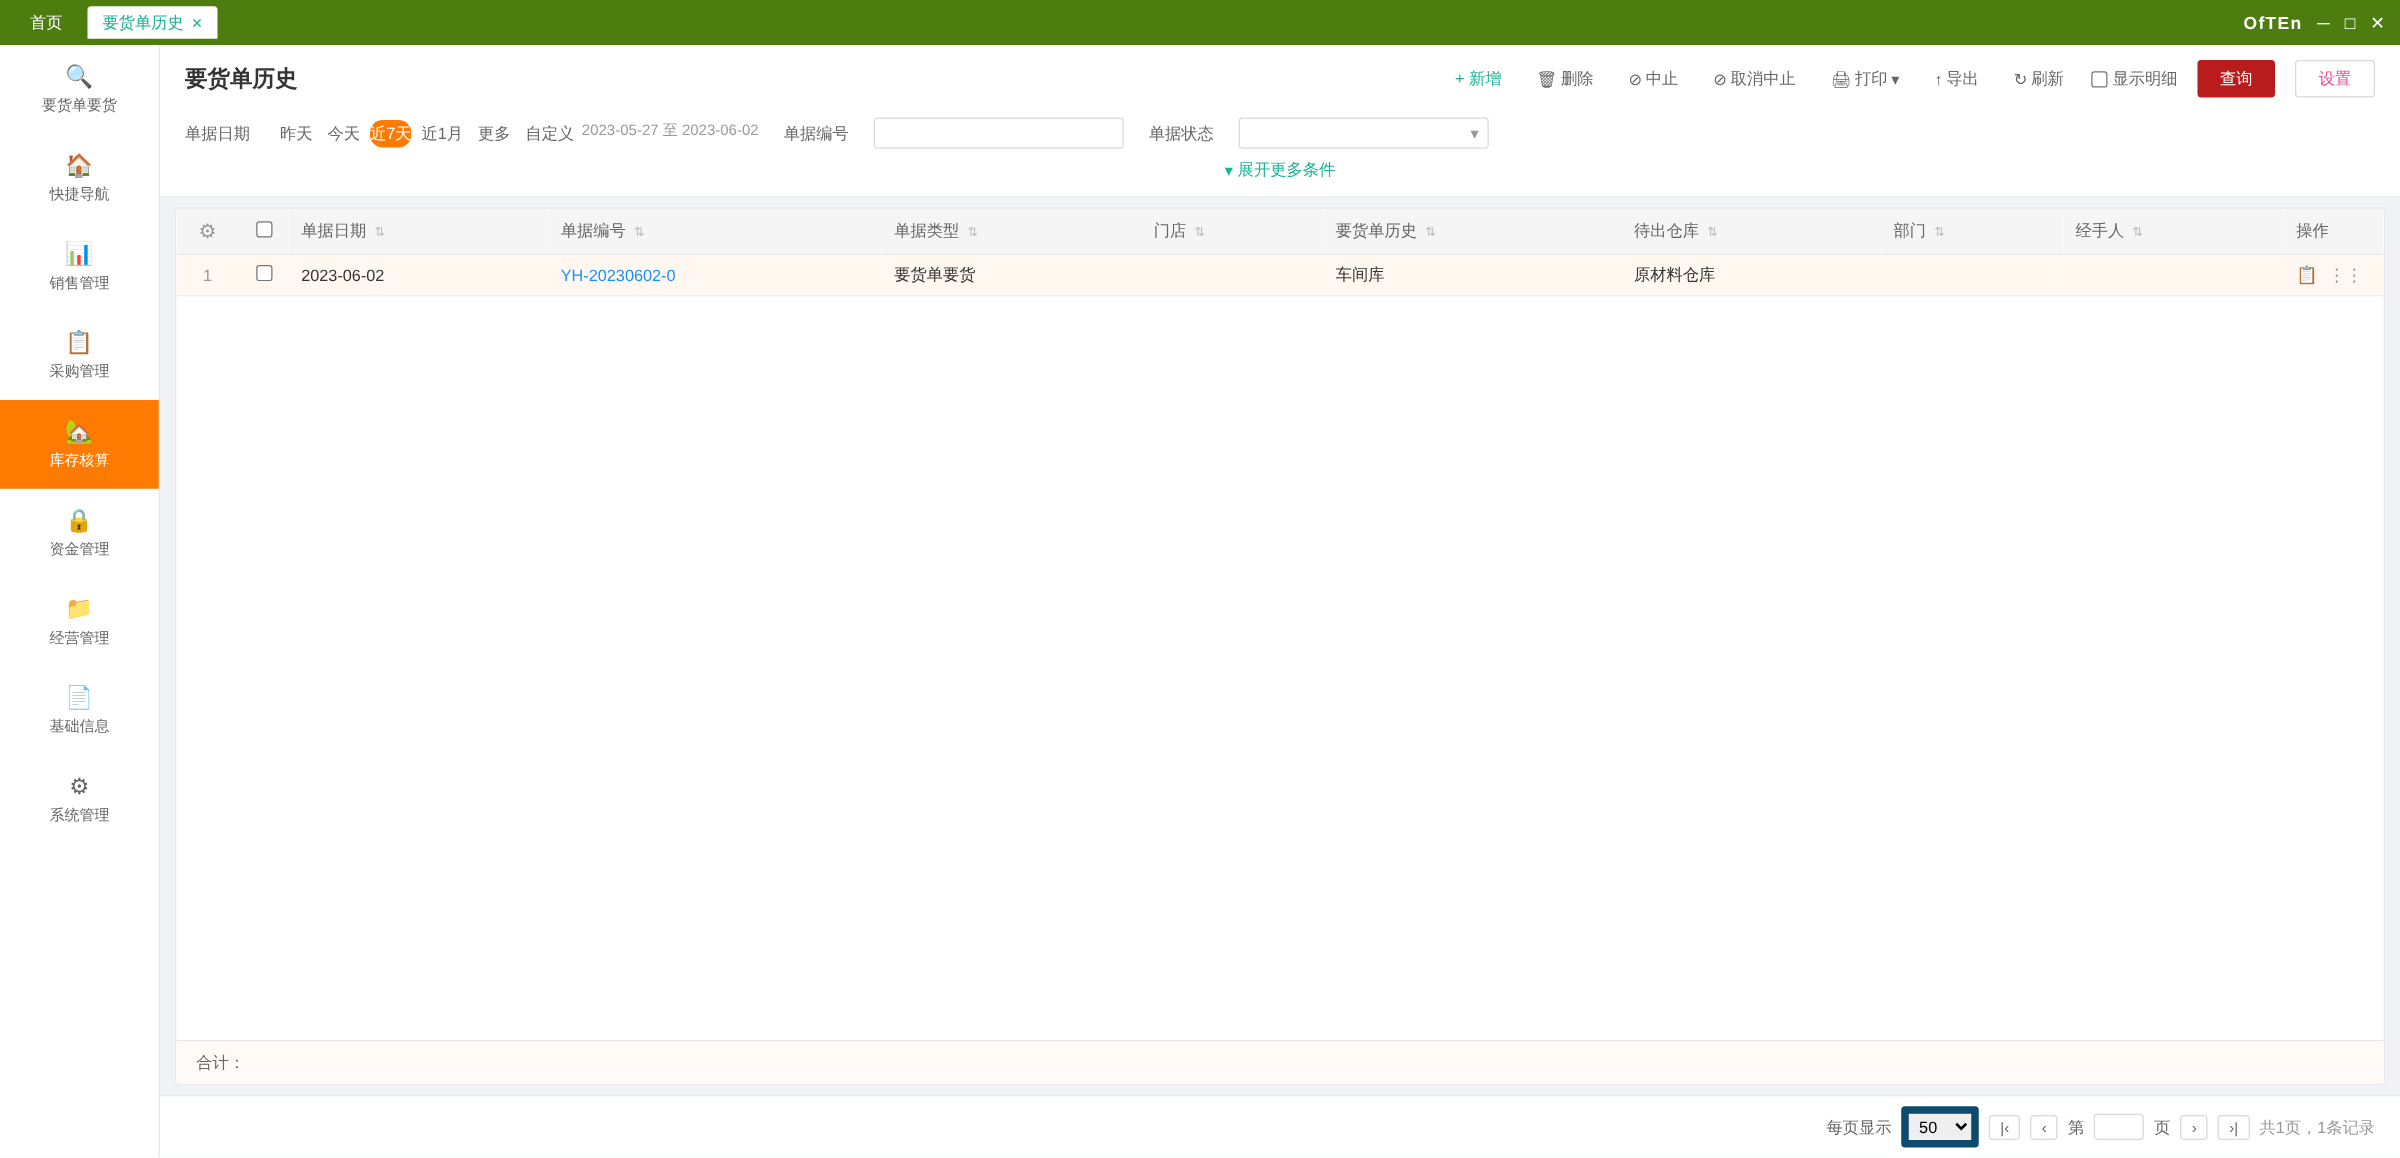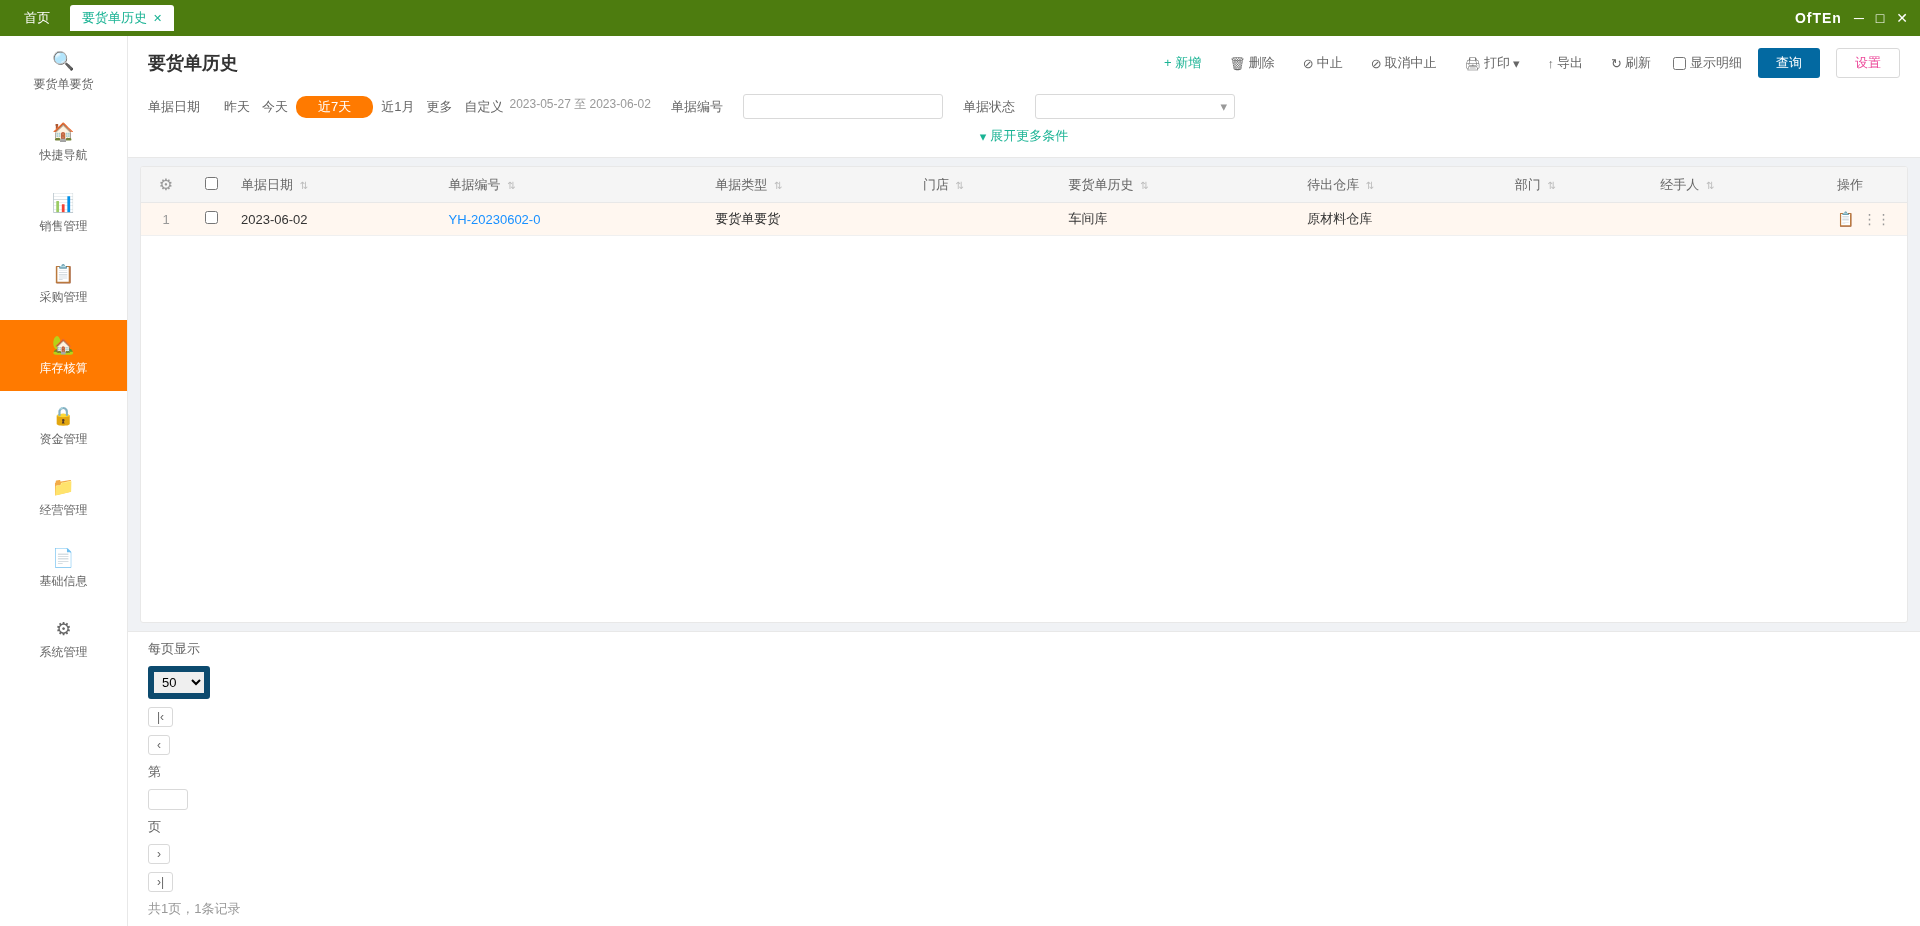--- a/index.html
+++ b/index.html
@@ -28,32 +28,32 @@
     .content { flex: 1; display: flex; flex-direction: column; overflow: hidden; background: #f0f2f5; }
 
     
     .page-header { background: #fff; padding: 12px 20px 0 20px; border-bottom: 1px solid #e8e8e8; }
     .page-title-row { display: flex; align-items: center; justify-content: space-between; padding-bottom: 8px; }
     .page-title { font-size: 18px; font-weight: bold; color: #333; }
     .header-actions { display: flex; align-items: center; gap: 16px; }
     .action-btn { display: flex; align-items: center; gap: 3px; color: #666; font-size: 13px; cursor: pointer; padding: 4px 6px; }
     .action-btn.new { color: #1ab394; }
     .action-btn.delete { color: #666; }
-    .action-btn-primary { background: #0369a1; color: #fff; border: none; border-radius: 3px; padding: 6px 18px; font-size: 13px; cursor: pointer; }
+    .action-btn-primary { background: #b91c1c; color: #fff; border: none; border-radius: 3px; padding: 6px 18px; font-size: 13px; cursor: pointer; }
     .action-btn-secondary { background: #fff; color: #ec4899; border: 1px solid #d9d9d9; border-radius: 3px; padding: 5px 18px; font-size: 13px; cursor: pointer; }
     .display-detail { display: flex; align-items: center; gap: 4px; color: #666; font-size: 13px; cursor: pointer; }
     .display-detail input[type=checkbox] { cursor: pointer; }
 
     
     .filter-bar { padding: 12px 20px; background: #fff; border-bottom: 1px solid #e8e8e8; }
     .filter-row { display: flex; align-items: center; gap: 20px; flex-wrap: wrap; }
     .filter-label { color: #666; font-size: 13px; white-space: nowrap; }
     .date-shortcuts { display: flex; align-items: center; gap: 4px; }
     .date-btn { color: #666; font-size: 13px; cursor: pointer; padding: 2px 4px; }
-    .date-btn.active { background: #ff7a00; color: #fff; border-radius: 10px; padding: 2px 22px; }
+    .date-btn.active { background: #ff7a00; color: #fff; border-radius: 10px; padding: 2px 0; }
     .filter-input { border: 1px solid #d9d9d9; border-radius: 3px; padding: 4px 8px; font-size: 13px; width: 200px; outline: none; }
     .filter-select-wrapper { position: relative; display: flex; align-items: center; }
     .filter-select { border: 1px solid #d9d9d9; border-radius: 3px; padding: 4px 30px 4px 8px; font-size: 13px; width: 200px; appearance: none; outline: none; background: #fff; cursor: pointer; }
     .select-arrow { position: absolute; right: 8px; color: #999; pointer-events: none; }
     .expand-more { display: flex; align-items: center; justify-content: center; color: #1ab394; font-size: 13px; cursor: pointer; padding: 8px 0 4px; gap: 4px; }
 
     
     .table-area { flex: 1; overflow: auto; padding: 0; background: #fff; margin: 8px 12px; border: 1px solid #e8e8e8; border-radius: 3px; display: flex; flex-direction: column; }
     .table-wrapper { flex: 1; overflow: auto; }
     table { width: 100%; border-collapse: collapse; font-size: 13px; }
@@ -66,21 +66,21 @@
     .row-actions { display: flex; gap: 8px; }
     .row-action-icon { color: #999; cursor: pointer; font-size: 14px; }
     .settings-icon { color: #999; cursor: pointer; font-size: 16px; }
     .checkbox-col { width: 40px; text-align: center; }
     .num-col { width: 50px; text-align: center; color: #999; }
 
     
     .table-footer { background: #fffaf5; border-top: 1px solid #e8e8e8; padding: 8px 16px; font-size: 13px; color: #666; }
 
     
-    .pagination-bar { background: #fff; border-top: 1px solid #e8e8e8; padding: 8px 20px; display: flex; align-items: flex-start; justify-content: flex-end; gap: 8px; font-size: 13px; color: #666; flex-direction: column; }
+    .pagination-bar { background: #fff; border-top: 1px solid #e8e8e8; padding: 8px 20px; display: flex; align-items: center; justify-content: flex-end; gap: 8px; font-size: 13px; color: #666; }
     .page-size-select { border: 6px solid #0c4a6e; border-radius: 3px; padding: 2px 4px; font-size: 13px; cursor: pointer; }
     .page-nav-btn { border: 1px solid #d9d9d9; border-radius: 3px; padding: 2px 8px; cursor: pointer; background: #fff; color: #666; font-size: 12px; }
     .page-input { border: 1px solid #d9d9d9; border-radius: 3px; padding: 2px 4px; width: 40px; text-align: center; font-size: 13px; }
     .page-info { color: #999; }
   </style>
 </head>
 <body>
 
 <div class="top-bar">
   <div class="tab-item home">
@@ -276,20 +276,23 @@
               <td>
                 <div class="row-actions">
                   <span class="row-action-icon">📋</span>
                   <span class="row-action-icon">⋮⋮</span>
                 </div>
               </td>
             </tr>
           </tbody>
         </table>
       </div>
+      <div class="table-footer">
+        <span>合计：</span>
+      </div>
     </div>
 
     <div class="pagination-bar">
       <span>每页显示</span>
       <select class="page-size-select">
         <option value="50">50</option>
         <option value="10">10</option>
         <option value="20">20</option>
         <option value="100">100</option>
       </select>

